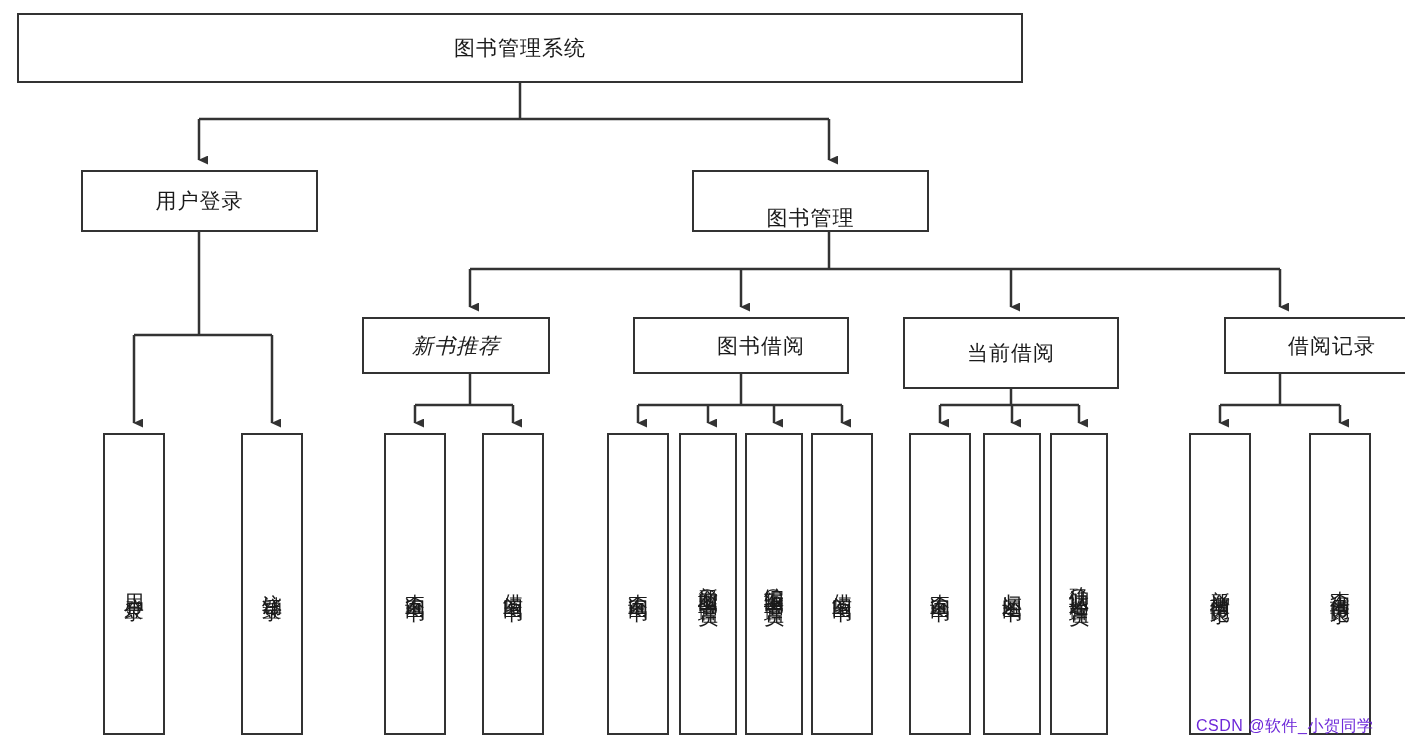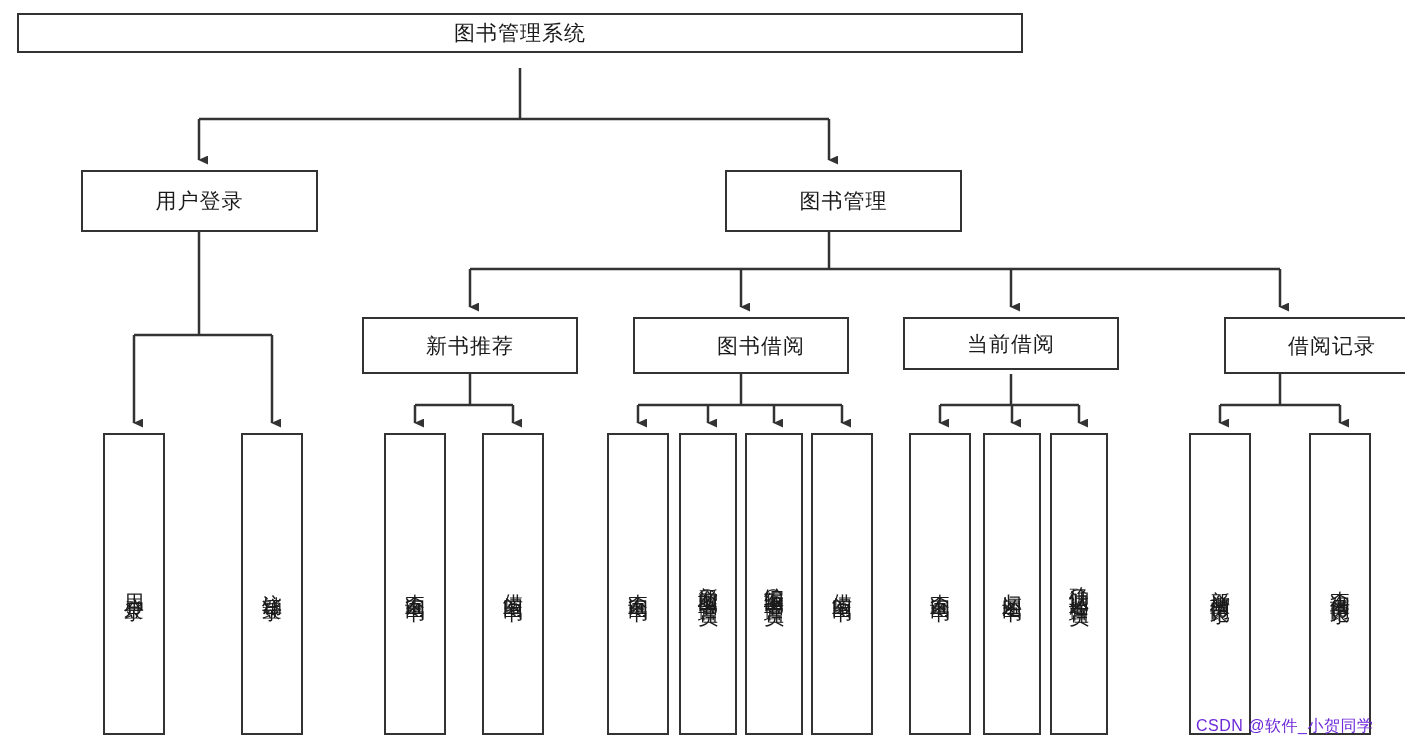--- a/index.html
+++ b/index.html
@@ -109,36 +109,36 @@
         <line x1="1012" y1="405" x2="1012" y2="423" marker-end="url(#arrowhead)"></line>
         <line x1="1079" y1="405" x2="1079" y2="423" marker-end="url(#arrowhead)"></line>
         <line x1="1280" y1="374" x2="1280" y2="405"></line>
         <line x1="1220" y1="405" x2="1340" y2="405"></line>
         <line x1="1220" y1="405" x2="1220" y2="423" marker-end="url(#arrowhead)"></line>
         <line x1="1340" y1="405" x2="1340" y2="423" marker-end="url(#arrowhead)"></line>
       </g>
   </svg>
 
   <div id="nodes">
-      <div class="node root horiz" style="left: 17px; top: 13px; width: 1006px; height: 40px;">
+      <div class="node root horiz" style="left: 17px; top: 13px; width: 1006px; height: 70px;">
         <span>图书管理系统</span>
       </div>
       <div class="node horiz" style="left: 81px; top: 170px; width: 237px; height: 62px;">
         <span>用户登录</span>
       </div>
-      <div class="node horiz" style="left: 725px; top: 170px; width: 237px; height: 62px;">
+      <div class="node horiz" style="left: 692px; top: 170px; width: 237px; height: 62px; align-items: flex-end;">
         <span>图书管理</span>
       </div>
-      <div class="node horiz" style="left: 362px; top: 317px; width: 216px; height: 57px;">
+      <div class="node horiz" style="left: 362px; top: 317px; width: 188px; height: 57px; font-style: italic;">
         <span>新书推荐</span>
       </div>
       <div class="node horiz" style="left: 633px; top: 317px; width: 216px; height: 57px; padding-left: 40px;">
         <span>图书借阅</span>
       </div>
-      <div class="node horiz" style="left: 903px; top: 317px; width: 216px; height: 53px;">
+      <div class="node horiz" style="left: 903px; top: 317px; width: 216px; height: 72px;">
         <span>当前借阅</span>
       </div>
       <div class="node horiz" style="left: 1224px; top: 317px; width: 216px; height: 57px;">
         <span>借阅记录</span>
       </div>
       <div class="node leaf" style="left: 103px; top: 433px; width: 62px; height: 302px;">
         <span class="vtext">用户登录</span>
       </div>
       <div class="node leaf" style="left: 241px; top: 433px; width: 62px; height: 302px;">
         <span class="vtext">注销登录</span>

